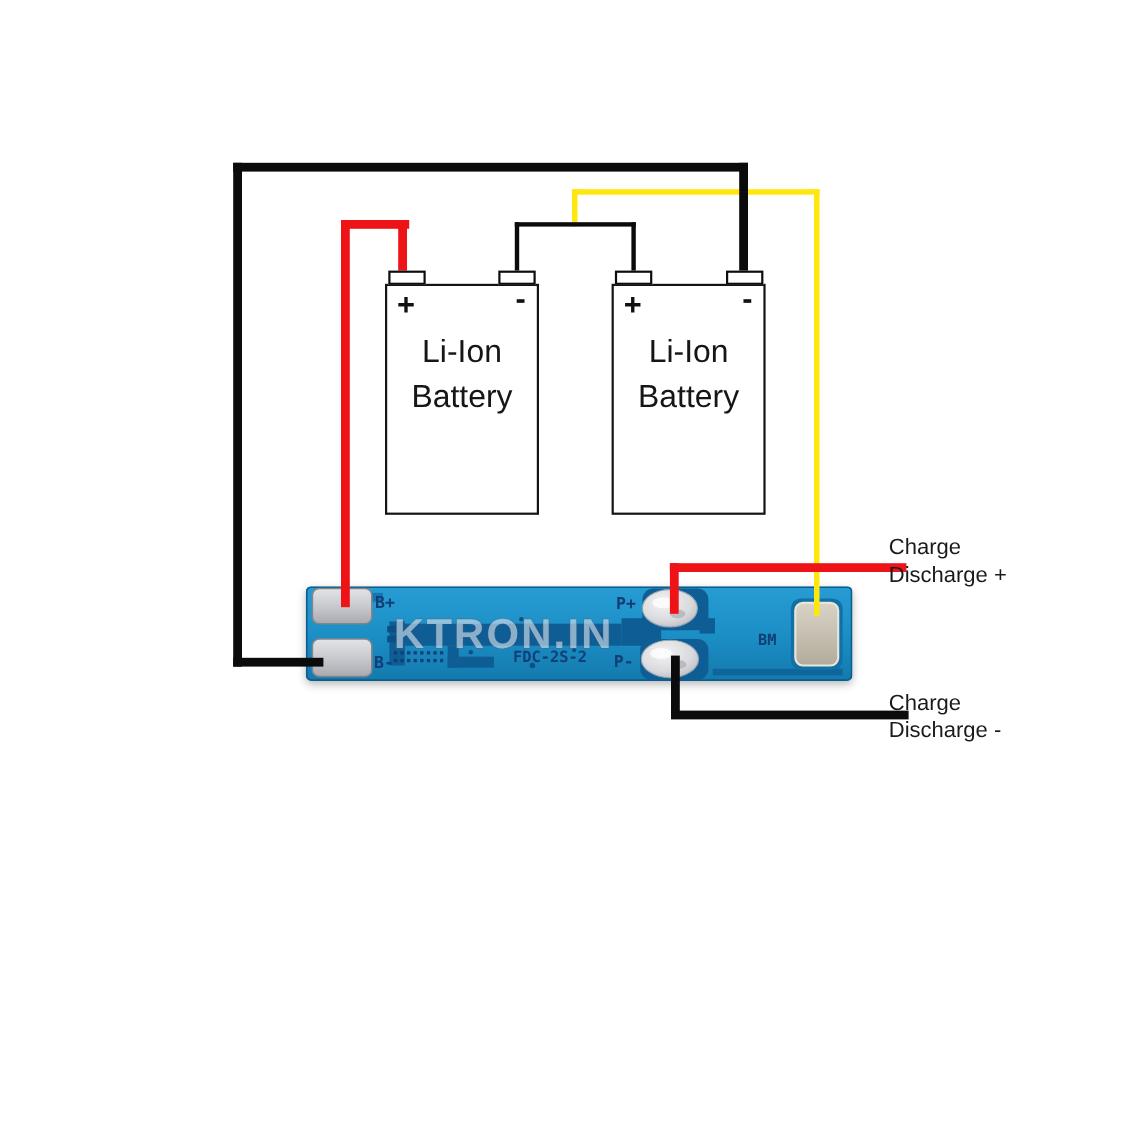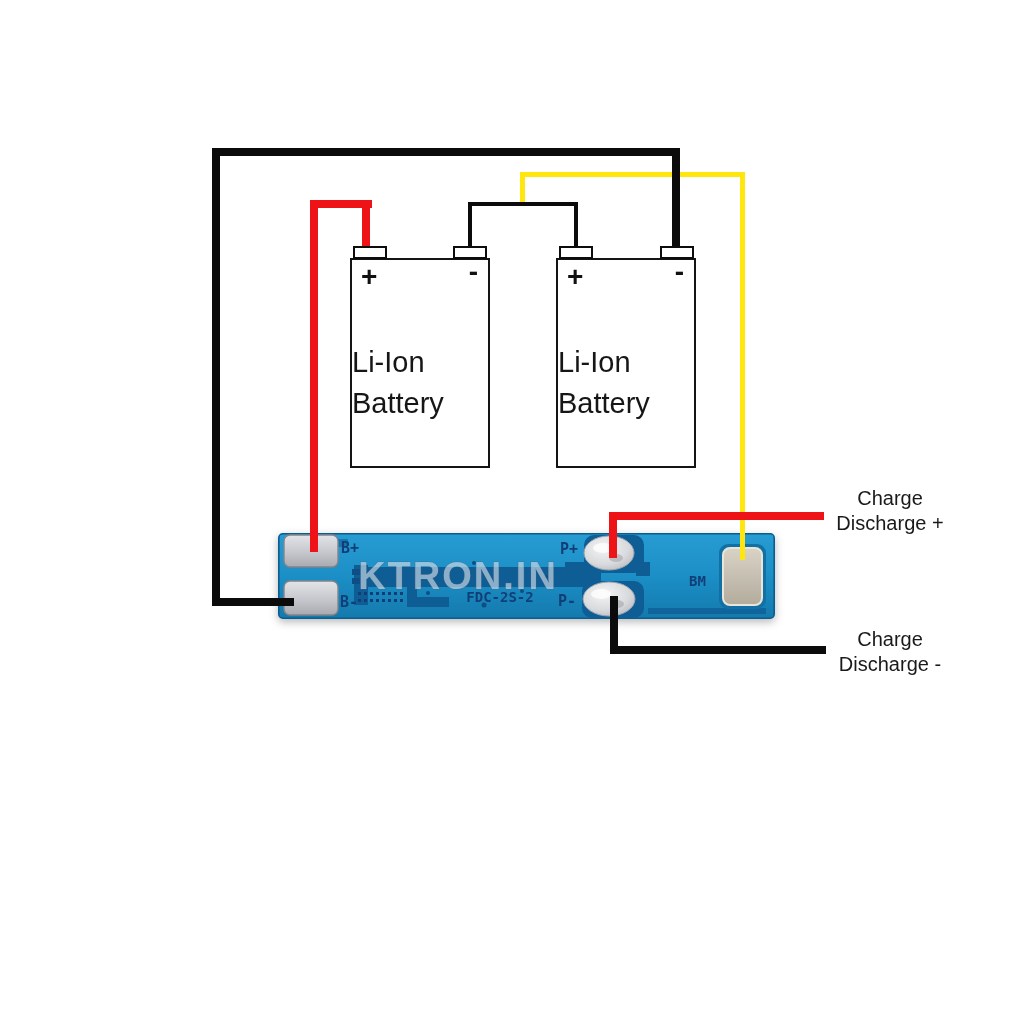--- a/index.html
+++ b/index.html
@@ -15,29 +15,29 @@
     position:absolute;top:258px;width:136px;height:206px;background:#ffffff;
     border:2px solid #141414;z-index:4;
   }
   .battery .plus{
     position:absolute;left:9px;top:1px;font-size:28px;font-weight:600;color:#111;
   }
   .battery .minus{
     position:absolute;right:10px;top:-4px;font-size:28px;font-weight:600;color:#111;
   }
   .bat-text{
-    position:absolute;left:0;right:0;top:40px;text-align:left;
-    font-size:29px;line-height:41px;color:#161616;margin-top:42px;
+    position:absolute;left:0;right:0;top:40px;text-align:center;
+    font-size:29px;line-height:41px;color:#161616;
   }
   .cap{
     position:absolute;top:246px;width:30px;height:9px;background:#ffffff;
     border:2px solid #0d0d0d;z-index:6;
   }
   .out-label{
-    position:absolute;width:164px;text-align:center;font-size:20px;line-height:25px;
+    position:absolute;width:164px;font-size:20px;line-height:25px;
     color:#1a1a1a;z-index:6;
   }
   #bms-board{
     position:absolute;left:278px;top:533px;z-index:2;
     filter:drop-shadow(0 3px 4px rgba(0,0,0,0.28));
   }
   .silk{font-family:"DejaVu Sans Mono",monospace;font-weight:bold;fill:#123e78;}
   .wm{
     font-family:"Liberation Sans",sans-serif;font-weight:bold;font-size:38px;
     letter-spacing:2px;fill:rgba(222,230,238,0.60);stroke:rgba(75,102,132,0.50);

